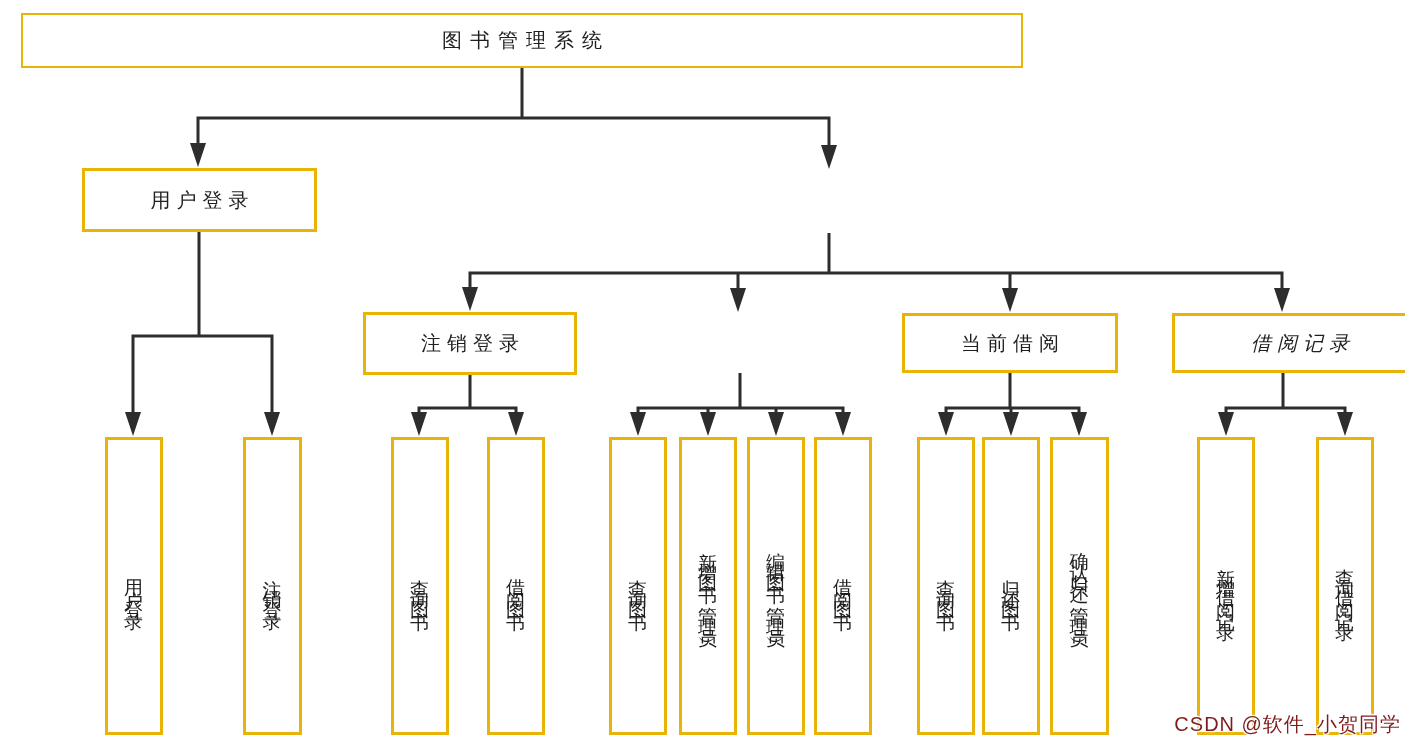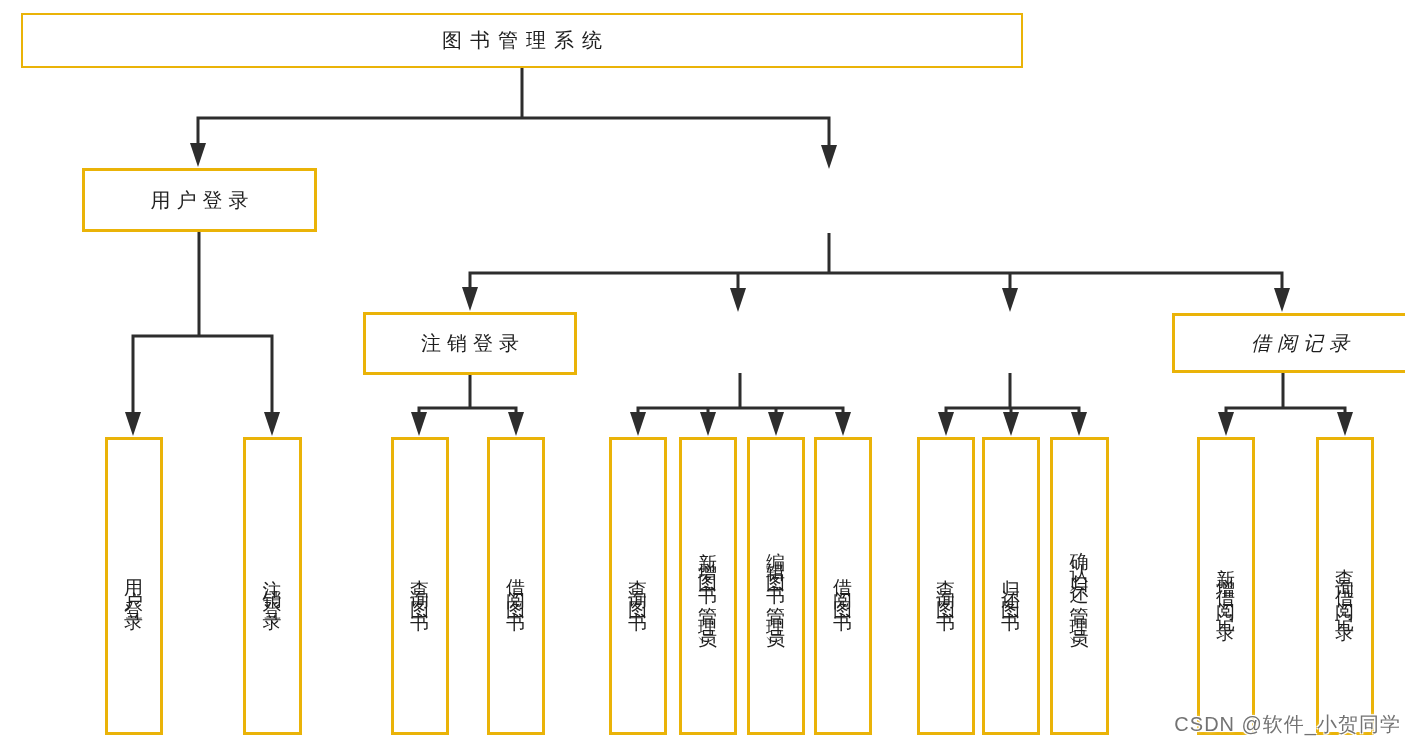--- a/index.html
+++ b/index.html
@@ -38,21 +38,21 @@
     font-size:19px;
     letter-spacing:11px;
     line-height:1;
     color:#1f1f1f;
   }
   #watermark{
     position:absolute;
     top:711px;right:4px;
     z-index:3;
     font-size:20px;
-    color:#737373;
+    color:#7f1d1d;
     letter-spacing:1px;
     text-shadow:-1px -1px 0 #fff,1px -1px 0 #fff,-1px 1px 0 #fff,1px 1px 0 #fff,0 0 4px #fff;
     white-space:nowrap;
   }
 </style>
 </head>
 <body>
 
 <div id="canvas">
 
@@ -120,20 +120,23 @@
     <span class="hlabel">图书管理系统</span>
   </div>
 
   <div class="node" style="left:82px;top:168px;width:235px;height:64px;">
     <span class="hlabel">用户登录</span>
   </div>
 
   <div class="node" style="left:363px;top:312px;width:214px;height:63px;">
     <span class="hlabel">注销登录</span>
   </div>
+  <div class="node" style="left:902px;top:313px;width:216px;height:60px;">
+    <span class="hlabel">当前借阅</span>
+  </div>
   <div class="node" style="left:1172px;top:313px;width:256px;height:60px;font-style:italic;">
     <span class="hlabel">借阅记录</span>
   </div>
 
   <div class="node leaf" style="left:105px;">
     <span class="vlabel">用户登录</span>
   </div>
   <div class="node leaf" style="left:243px;width:59px;">
     <span class="vlabel">注销登录</span>
   </div>

